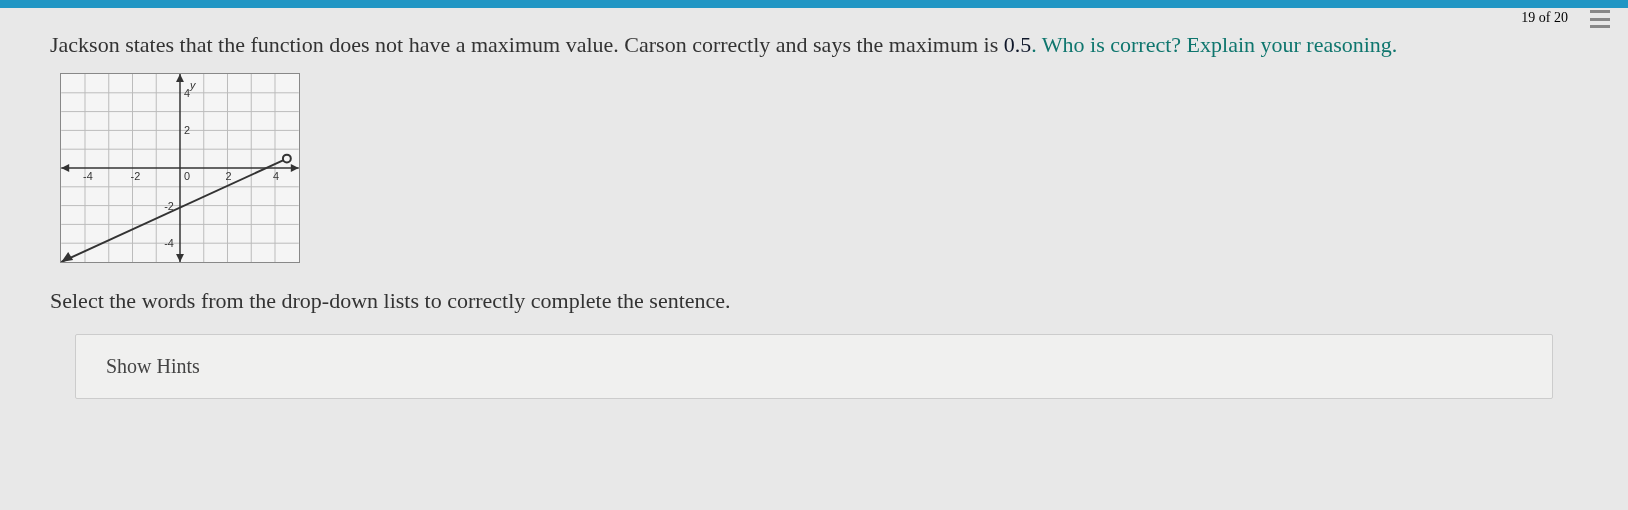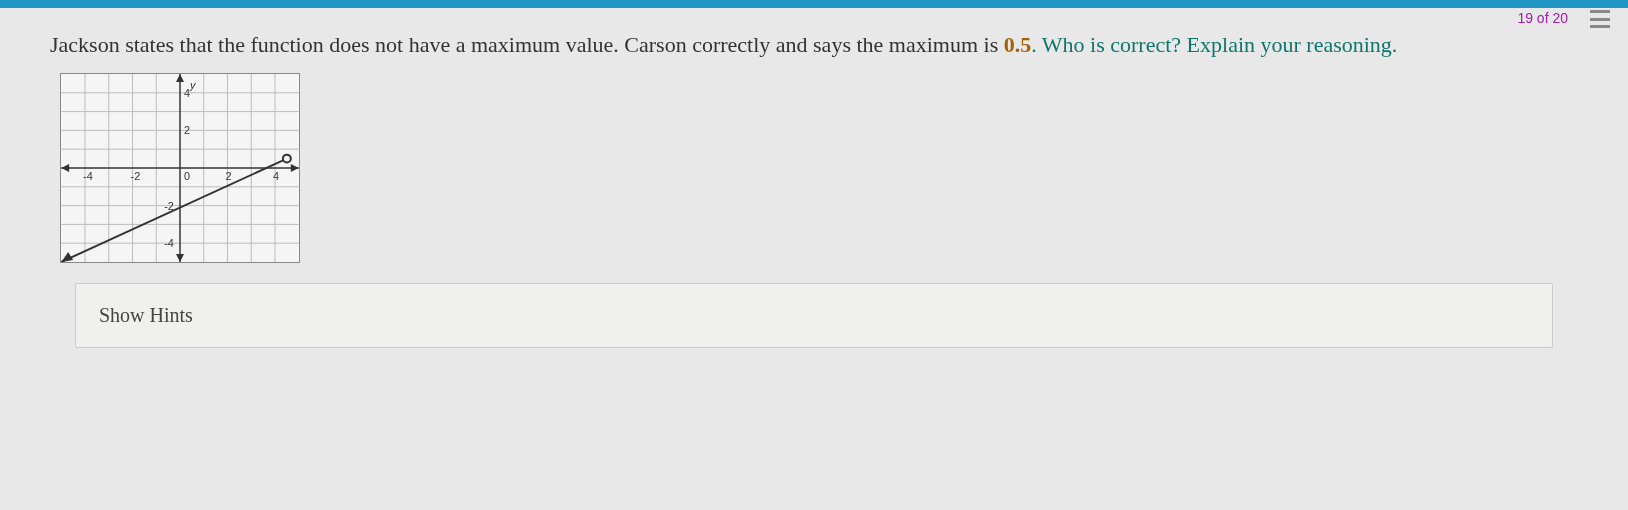--- a/index.html
+++ b/index.html
@@ -18,22 +18,22 @@
     .top-bar {
       height: 8px;
       background: #2196c4;
       width: 100%;
     }
     .page-counter {
       position: absolute;
       top: 10px;
       right: 60px;
       font-size: 14px;
-      color: #a21caf;
-      font-family: Liberation Sans, sans-serif;
+      color: #000000;
+      font-family: Liberation Serif, serif;
     }
     .menu-icon {
       position: absolute;
       top: 10px;
       right: 18px;
       width: 20px;
       height: 18px;
       display: flex;
       flex-direction: column;
       justify-content: space-between;
@@ -48,22 +48,21 @@
     .content {
       padding: 20px 50px 0 50px;
     }
     .question-text {
       font-size: 22px;
       color: #333;
       line-height: 1.5;
       margin-bottom: 12px;
     }
     .faded-value {
-      color: #a16207;
-      font-weight: bold;
+      color: #0f172a;
     }
     .faded-text {
       color: #0f766e;
     }
     .graph-container {
       margin: 10px 0 20px 10px;
       width: 240px;
       height: 190px;
       background: #f5f5f5;
       position: relative;
@@ -75,21 +74,21 @@
     }
     .instruction-text {
       font-size: 22px;
       color: #333;
       margin: 25px 0 20px 0;
     }
     .hints-box {
       background: #f0f0ef;
       border: 1px solid #ccc;
       border-radius: 2px;
-      padding: 20px 23px;
+      padding: 20px 30px;
       margin: 20px 25px 0 25px;
     }
     .show-hints {
       font-size: 20px;
       color: #444;
       font-family: Georgia, serif;
     }
     .chart-label {
       font-family: Arial, sans-serif;
       font-size: 11px;
@@ -155,17 +154,18 @@
       <text x="166" y="107" class="chart-label">2</text>
       <text x="214" y="107" class="chart-label">4</text>
       <text x="124" y="23" class="chart-label">4</text>
       <text x="124" y="61" class="chart-label">2</text>
       <text x="104" y="137" class="chart-label">-2</text>
       <text x="104" y="175" class="chart-label">-4</text>
       <text x="130" y="15" class="chart-label" font-style="italic">y</text>
     </svg>
   </div>
 
+  <p class="instruction-text">Select the words from the drop-down lists to correctly complete the sentence.</p>
 
   <div class="hints-box">
     <span class="show-hints">Show Hints</span>
   </div>
 </div>
 
 </body></html>

